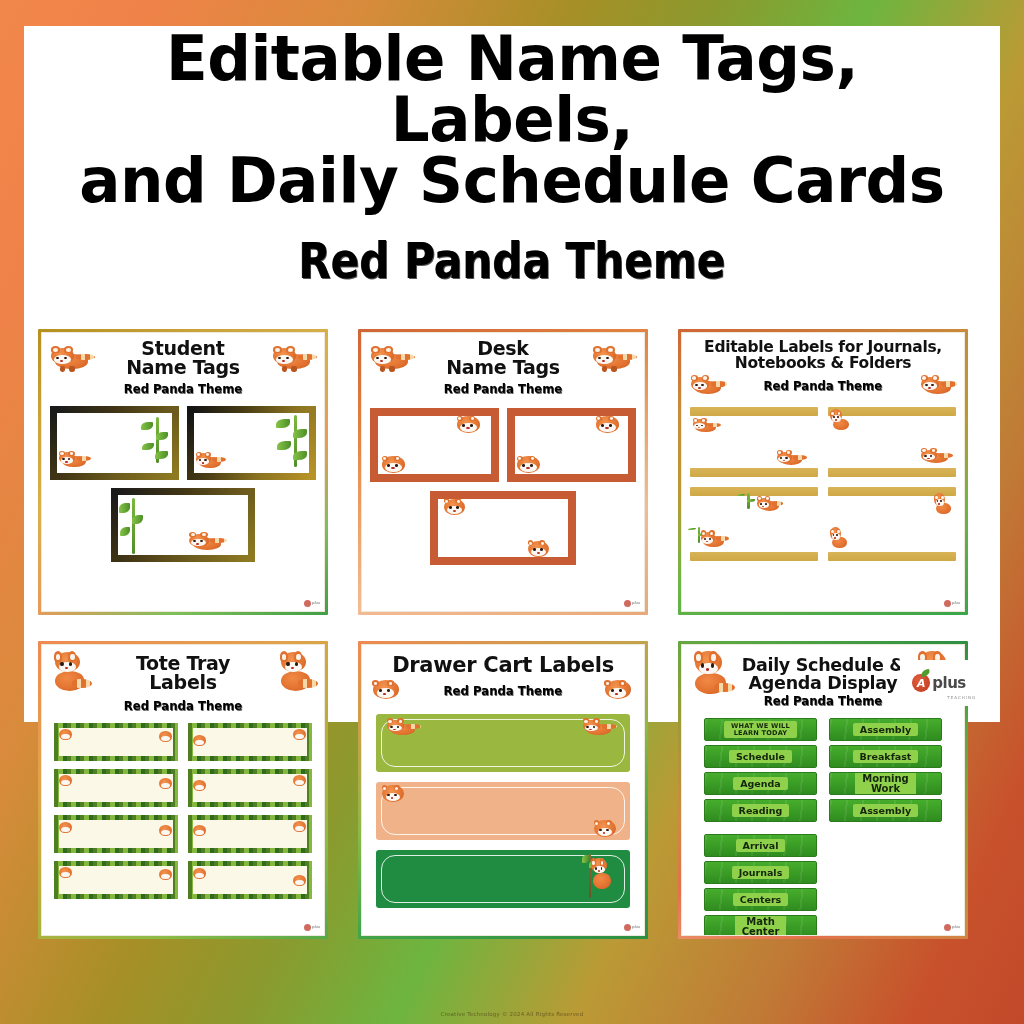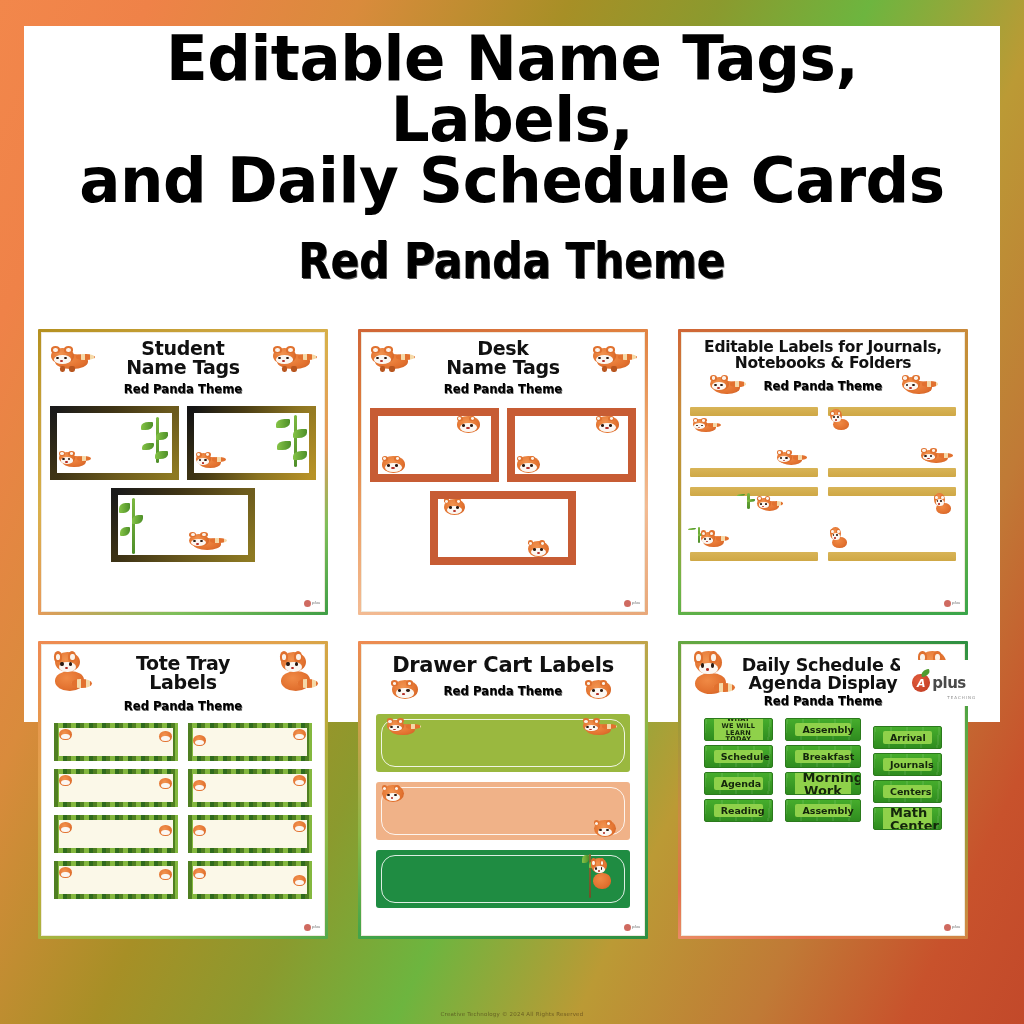--- a/index.html
+++ b/index.html
@@ -114,21 +114,21 @@
     font-family: "DejaVu Sans", sans-serif;
     font-weight: 700;
     font-size: 13px;
     text-align: center;
     color: #000;
     transform: scaleX(0.9);
     margin-top: 3px;
     text-shadow: 0.7px 0.7px 0 #666;
   }
 
-  .title-row { display: flex; align-items: center; justify-content: center; gap: 8px; }
+  .title-row { display: flex; align-items: center; justify-content: space-between; gap: 8px; }
   .title-row .panda { flex: 0 0 auto; }
   .title-row .txt { flex: 1 1 auto; }
 
   
   .panda { position: relative; display: inline-block; }
   .panda .body {
     position: absolute; left: 12%; top: 34%;
     width: 74%; height: 50%;
     background: radial-gradient(ellipse at 40% 35%, #f08a45 0%, #e2712f 60%, #c85b23 100%);
     border-radius: 50% 46% 48% 50%;
@@ -252,21 +252,21 @@
     border: 1.5px solid rgba(255,255,255,0.85);
     border-radius: 14px;
   }
   .d-olive { background: #9ab83f; }
   .d-peach { background: #f0b288; }
   .d-green { background: #1f8c42; }
 
   
   .sched-grid {
     display: grid;
-    grid-template-columns: 1fr 1fr 1fr;
+    grid-template-columns: 1fr 1fr;
     column-gap: 12px;
     row-gap: 4px;
     margin-top: 6px;
     padding: 0 14px;
   }
   .sgroup { display: flex; flex-direction: column; gap: 4px; }
   .scard {
     position: relative;
     height: 23px;
     background: linear-gradient(180deg,#46ad2c,#2f8c1f);
@@ -285,21 +285,21 @@
     font-weight: 700;
     font-size: 9.5px;
     line-height: 1.0;
     text-align: center;
     padding: 2px 7px;
     border-radius: 2px;
     white-space: pre-line;
     max-width: 74%;
   }
   .scard .pill.tiny { font-size: 6.6px; letter-spacing: 0.2px; }
-  .scard .pill.two  { font-size: 13px; }
+  .scard .pill.two  { font-size: 10px; }
   .scard .bamboo-bg {
     position: absolute; inset: 0; z-index: 1;
     background:
       repeating-linear-gradient(96deg, rgba(255,255,255,0.12) 0 2px, transparent 2px 16px);
     opacity: .65;
   }
 
   
   .wm {
     position: absolute; right: 4px; bottom: 3px;

